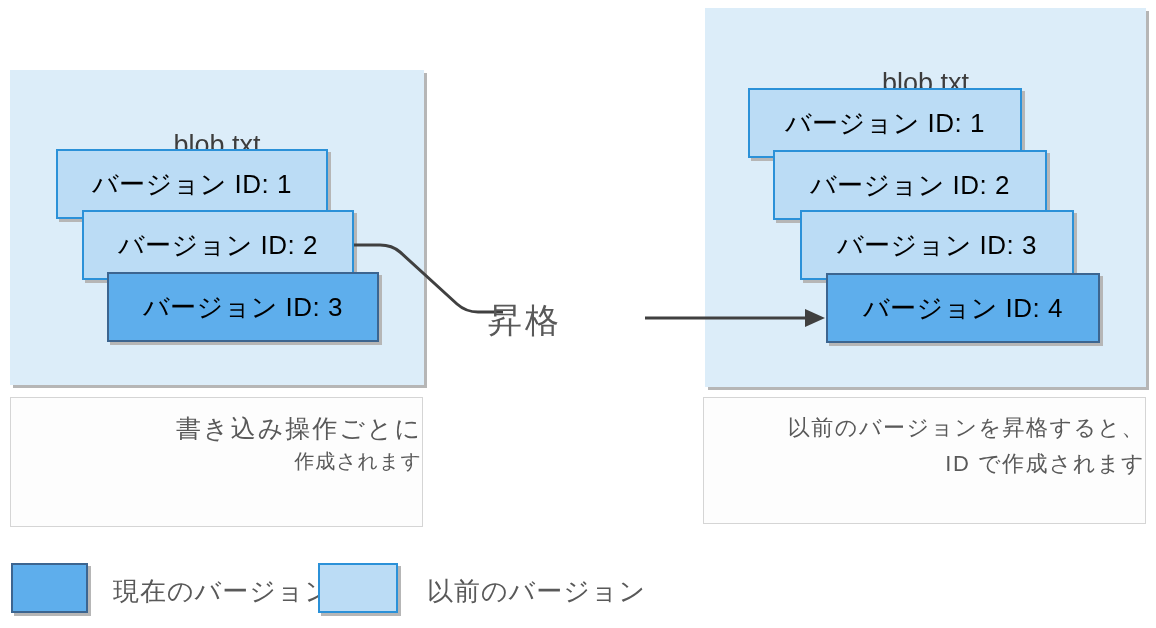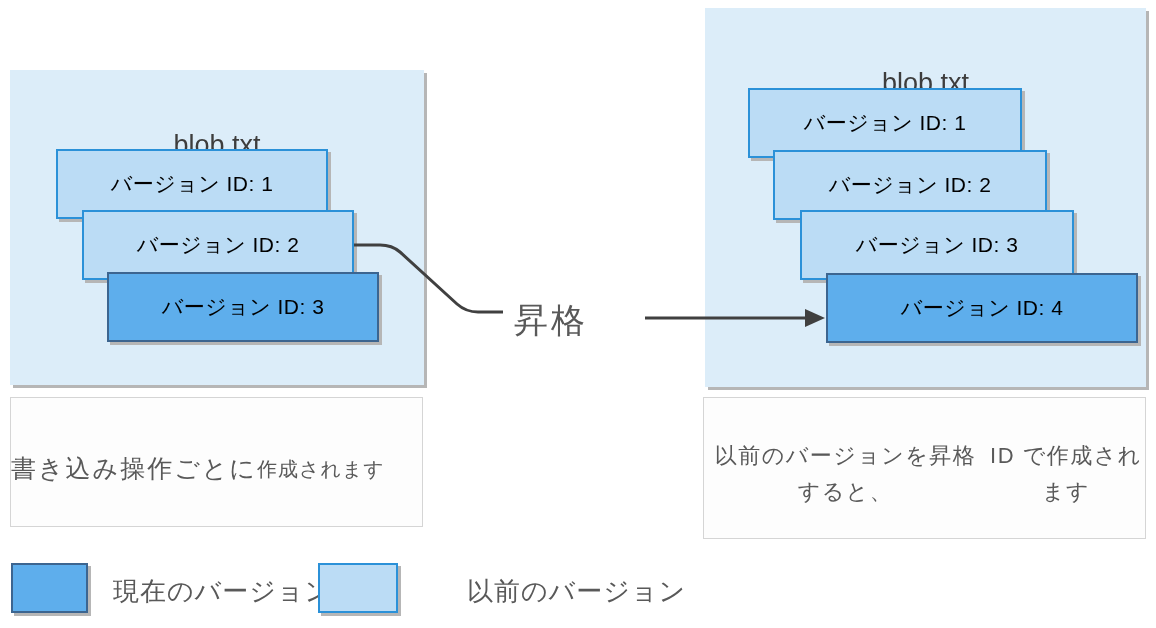--- a/index.html
+++ b/index.html
@@ -23,39 +23,39 @@
   .panel{
     position:absolute;background:var(--panel-bg);
     box-shadow:3px 3px 0 var(--shadow);
   }
   .panel-title{
     position:absolute;left:0;right:0;top:22px;text-align:center;
     font-size:27px;color:var(--title-text);margin-top:38px;
   }
   .vbox{
     position:absolute;display:flex;align-items:center;justify-content:center;
-    font-size:21px;color:#000;box-sizing:border-box;
+    font-size:26px;color:#000;box-sizing:border-box;
     box-shadow:3px 3px 0 var(--shadow);letter-spacing:.5px;
   }
   .vbox.previous{background:var(--light-fill);border:2px solid var(--light-border);}
   .vbox.current{background:var(--dark-fill);border:2px solid var(--dark-border);}
   .caption{
     position:absolute;background:var(--caption-bg);
     border:1px solid var(--caption-border);box-sizing:border-box;
-    display:flex;flex-direction:row;align-items:center;justify-content:flex-start;
+    display:flex;flex-direction:column;align-items:flex-end;justify-content:flex-start;
     color:var(--gray-text);text-align:center;
   }
   .caption .l1{font-size:25px;line-height:35px;letter-spacing:2px;}
   .caption .l2{font-size:21px;line-height:33px;letter-spacing:1.5px;}
   .caption .l3{font-size:20px;line-height:30px;letter-spacing:1px;}
   .caption.right .l1,.caption.right .l2,.caption.right .l3{
     font-size:22px;line-height:36px;letter-spacing:1.5px;
   }
   #promote-label{
-    position:absolute;left:514px;top:298px;font-size:34px;color:#4a4a4a;
+    position:absolute;left:488px;top:298px;font-size:34px;color:#4a4a4a;
     letter-spacing:3px;color:var(--gray-text);
   }
   #connector-svg{position:absolute;left:0;top:0;pointer-events:none;}
   .legend-swatch{
     position:absolute;width:77px;height:50px;box-sizing:border-box;
     box-shadow:3px 3px 0 var(--shadow);
   }
   .legend-swatch.current{background:var(--dark-fill);border:2px solid var(--dark-border);}
   .legend-swatch.previous{background:var(--light-fill);border:2px solid var(--light-border);}
   .legend-label{
@@ -80,36 +80,36 @@
     <div class="l1">書き込み操作ごとに</div>
     <div class="l3">作成されます</div>
   </div>
 
   <div class="panel" style="left:705px;top:8px;width:441px;height:379px;">
     <div class="panel-title">blob.txt</div>
     <div id="right-boxes">
         <div class="vbox previous" style="left: 43px; top: 80px; width: 274px; height: 70px;">バージョン ID: 1</div>
         <div class="vbox previous" style="left: 68px; top: 142px; width: 274px; height: 70px;">バージョン ID: 2</div>
         <div class="vbox previous" style="left: 95px; top: 202px; width: 274px; height: 70px;">バージョン ID: 3</div>
-        <div class="vbox current" style="left: 121px; top: 265px; width: 312px; height: 70px;">バージョン ID: 4</div>
+        <div class="vbox current" style="left: 121px; top: 265px; width: 274px; height: 70px;">バージョン ID: 4</div>
       </div>
   </div>
 
-  <div class="caption right" style="left:703px;top:397px;width:443px;height:142px;padding-top:12px;">
+  <div class="caption right" style="left:703px;top:397px;width:443px;height:127px;padding-top:12px;">
     <div class="l1">以前のバージョンを昇格すると、</div>
     <div class="l3">ID で作成されます</div>
   </div>
 
   <svg id="connector-svg" width="1156" height="628" viewBox="0 0 1156 628">
     <path d="M354 245 H380 Q392 245 400 252 L457 304 Q466 312 478 312 H503" fill="none" stroke="#404040" stroke-width="3" stroke-linecap="butt"></path>
     <line x1="645" y1="318" x2="807" y2="318" stroke="#404040" stroke-width="3"></line>
     <polygon points="805,309 825,318 805,327" fill="#404040"></polygon>
   </svg>
 
   <div id="promote-label">昇格</div>
 
   <div class="legend-swatch current" style="left:11px;top:563px;"></div>
   <div class="legend-label" style="left:113px;">現在のバージョン</div>
 
   <div class="legend-swatch previous" style="left:318px;top:563px;width:80px;"></div>
-  <div class="legend-label" style="left:427px;margin-left:40px;">以前のバージョン</div>
+  <div class="legend-label" style="left:427px;">以前のバージョン</div>
 
 </div>
 
 </body></html>

